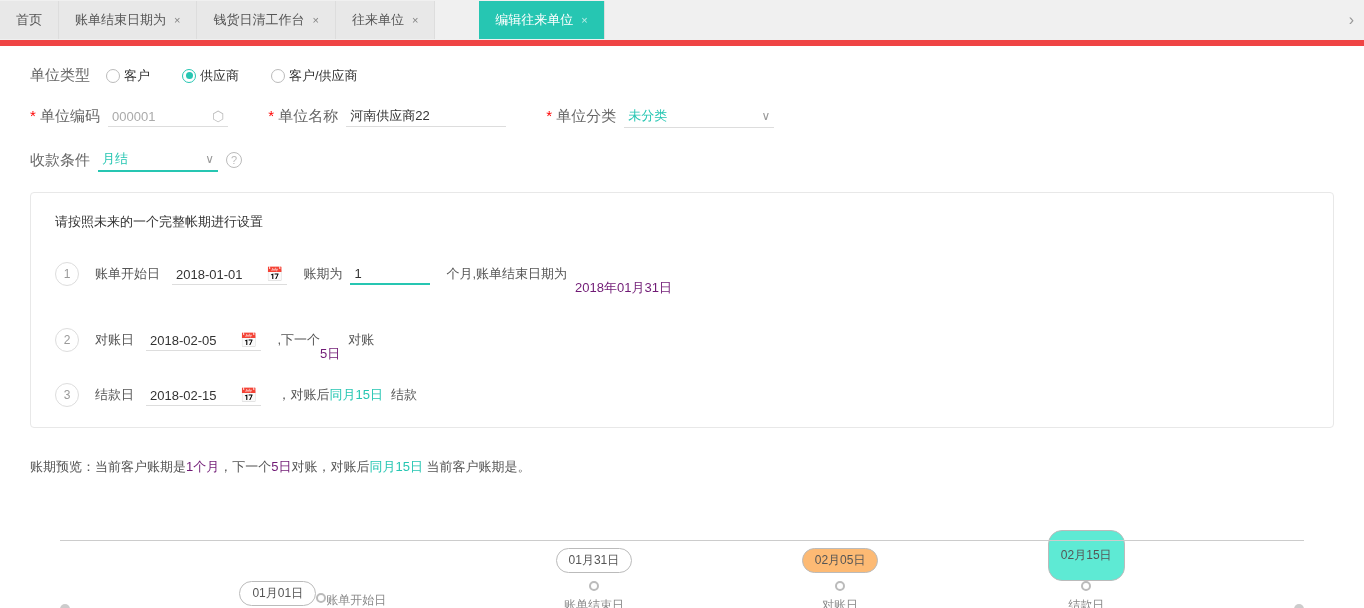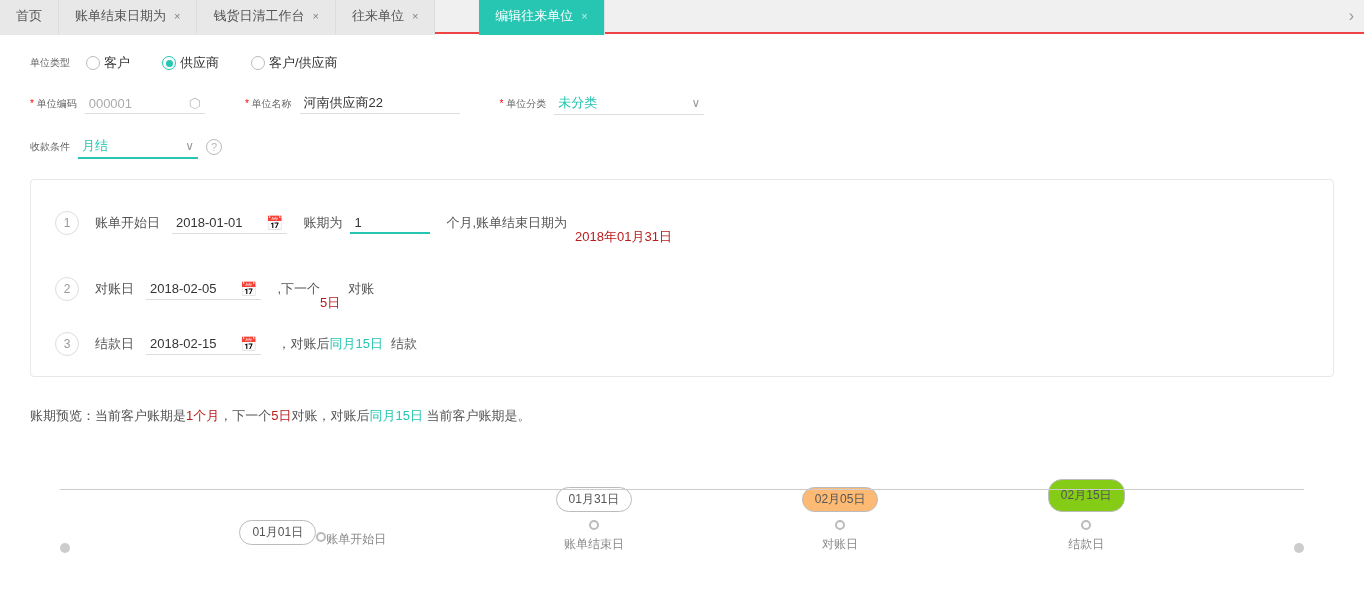--- a/index.html
+++ b/index.html
@@ -3,22 +3,22 @@
   <meta charset="utf-8">
   <style>
     * { box-sizing: border-box; margin: 0; padding: 0; }
     body { font-family: "Microsoft YaHei", "PingFang SC", sans-serif; font-size: 13px; color: #333; background: #f5f5f5; }
 
     
     .tab-bar {
       display: flex;
       align-items: center;
       background: #f0f0f0;
-      border-bottom: 2px solid #ef4444;
-      height: 34px;
+      border-bottom: 6px solid #ef4444;
+      height: 46px;
       padding-left: 0;
     }
     .tab {
       display: flex;
       align-items: center;
       padding: 0 16px;
       height: 38px;
       cursor: pointer;
       font-size: 13px;
       color: #555;
@@ -63,21 +63,21 @@
     }
 
     
     .form-row {
       display: flex;
       align-items: center;
       margin-bottom: 20px;
     }
     .form-label {
       color: #666;
-      font-size: 10px;
+      font-size: 15px;
       white-space: nowrap;
     }
     .form-label.required::before {
       content: "* ";
       color: #f00;
     }
     .radio-group {
       display: flex;
       align-items: center;
       gap: 32px;
@@ -198,21 +198,21 @@
       flex-shrink: 0;
     }
     .row-label {
       color: #555;
       font-size: 13px;
       margin-right: 12px;
       white-space: nowrap;
     }
     .date-input-group {
       display: flex;
-      align-items: center;
+      align-items: flex-end;
       border-bottom: 1px solid #ddd;
       padding: 2px 4px;
     }
     .date-input-group input {
       border: none;
       outline: none;
       font-size: 13px;
       color: #333;
       background: transparent;
       width: 90px;
@@ -230,21 +230,21 @@
       width: 80px;
       padding: 2px 4px;
       color: #333;
     }
     .desc-text {
       font-size: 13px;
       color: #555;
       margin-left: 8px;
     }
     .highlight-orange {
-      color: #b91c1c;
+      color: #701a75;
       margin-top: 28px;
     }
     .highlight-teal {
       color: #26c6b2;
     }
 
     
     .preview-section {
       padding: 14px 0 0 0;
     }
@@ -324,20 +324,21 @@
   <div class="form-row">
     <span class="form-label mr8">收款条件</span>
     <div class="select-field" style="min-width:120px; border-bottom:2px solid #26c6b2;">
       <span class="select-value">月结</span>
       <span class="select-arrow">∨</span>
     </div>
     <div class="help-icon ml8">?</div>
   </div>
 
   <div class="setting-box">
+    <div class="setting-title">请按照未来的一个完整帐期进行设置</div>
 
     <div class="setting-row">
       <div class="row-number">1</div>
       <span class="row-label">账单开始日</span>
       <div class="date-input-group mr8">
         <input type="text" value="2018-01-01" style="">
         <span class="cal-icon">📅</span>
       </div>
       <span class="desc-text">账期为</span>
       <input type="text" class="period-input ml8 mr8" value="1" style="">
@@ -397,21 +398,21 @@
           <div style="font-size:12px; color:#888; margin-top:6px; white-space:nowrap;">账单结束日</div>
         </div>
 
         <div style="display:flex; flex-direction:column; align-items:center;">
           <div style="background:#fdba74; border:1px solid #bbb; border-radius:14px; padding:3px 12px; font-size:12px; color:#555; margin-bottom:8px; white-space:nowrap;">02月05日</div>
           <div style="width:10px; height:10px; border-radius:50%; background:#fff; border:2px solid #bbb;"></div>
           <div style="font-size:12px; color:#888; margin-top:6px; white-space:nowrap;">对账日</div>
         </div>
 
         <div style="display:flex; flex-direction:column; align-items:center;">
-          <div style="background:#84cc16; border:1px solid #bbb; border-radius:14px; padding:7px 12px; font-size:12px; color:#555; margin-bottom:8px; white-space:nowrap;">02月15日</div>
+          <div style="background:#5eead4; border:1px solid #bbb; border-radius:14px; padding:16px 12px; font-size:12px; color:#555; margin-bottom:0; white-space:nowrap;">02月15日</div>
           <div style="width:10px; height:10px; border-radius:50%; background:#fff; border:2px solid #bbb;"></div>
           <div style="font-size:12px; color:#888; margin-top:6px; white-space:nowrap;">结款日</div>
         </div>
 
         <div style="display:flex; flex-direction:column; align-items:center; flex:0 0 auto;">
           <div style="width:10px; height:10px; border-radius:50%; background:#ccc;"></div>
         </div>
 
       </div>
     </div>

